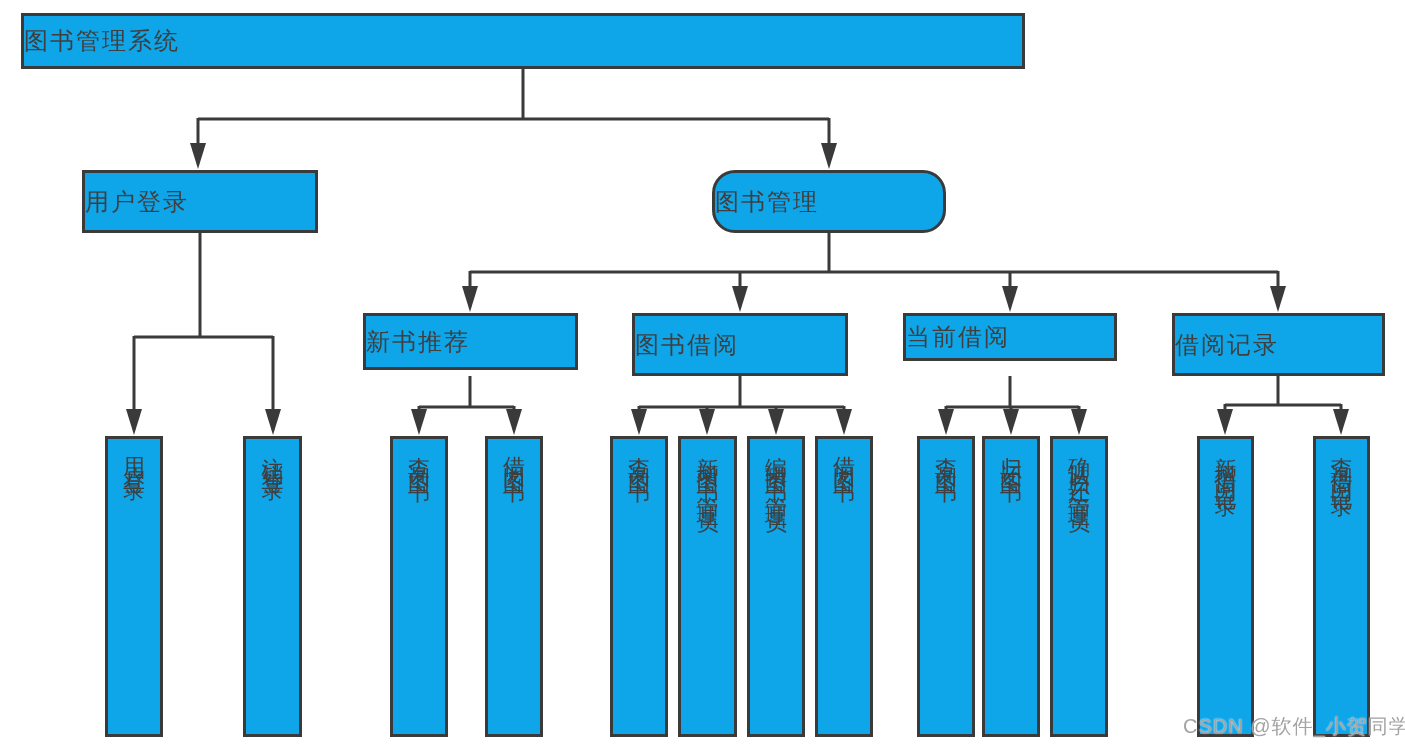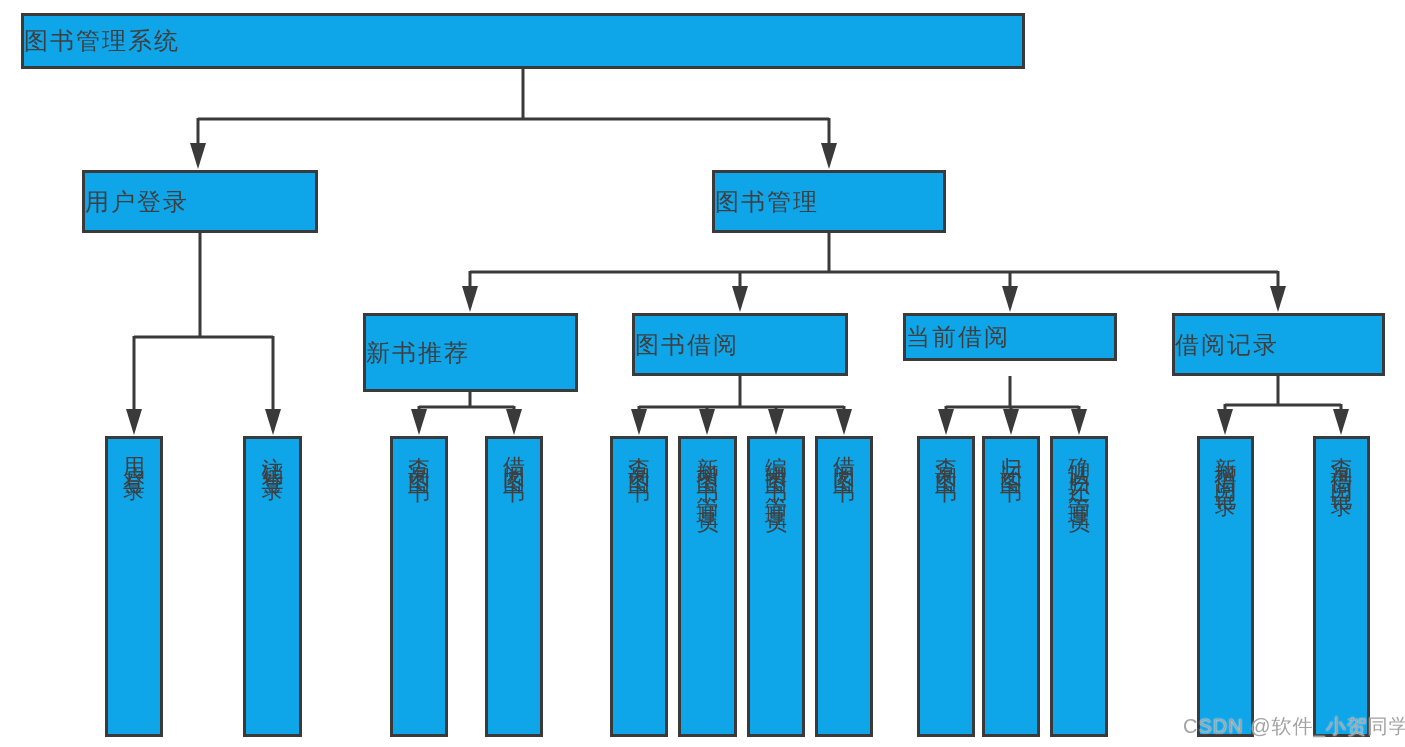--- a/index.html
+++ b/index.html
@@ -105,25 +105,25 @@
     </g>
   </svg>
 
   <div class="box" style="left:21px; top:13px; width:1004px; height:56px;">
     <span>图书管理系统</span>
   </div>
 
   <div class="box" style="left:82px; top:170px; width:236px; height:63px;">
     <span>用户登录</span>
   </div>
-  <div class="box" style="left:712px; top:170px; width:234px; height:63px;">
+  <div class="box" style="left:712px; top:170px; width:234px; height:63px;border-radius:23px;">
     <span>图书管理</span>
   </div>
 
-  <div class="box" style="left:363px; top:313px; width:215px; height:79px;">
+  <div class="box" style="left:363px; top:313px; width:215px; height:57px;">
     <span>新书推荐</span>
   </div>
   <div class="box" style="left:632px; top:313px; width:216px; height:63px;">
     <span>图书借阅</span>
   </div>
   <div class="box" style="left:903px; top:313px; width:214px; height:48px;">
     <span>当前借阅</span>
   </div>
   <div class="box" style="left:1172px; top:313px; width:213px; height:63px;">
     <span>借阅记录</span>

